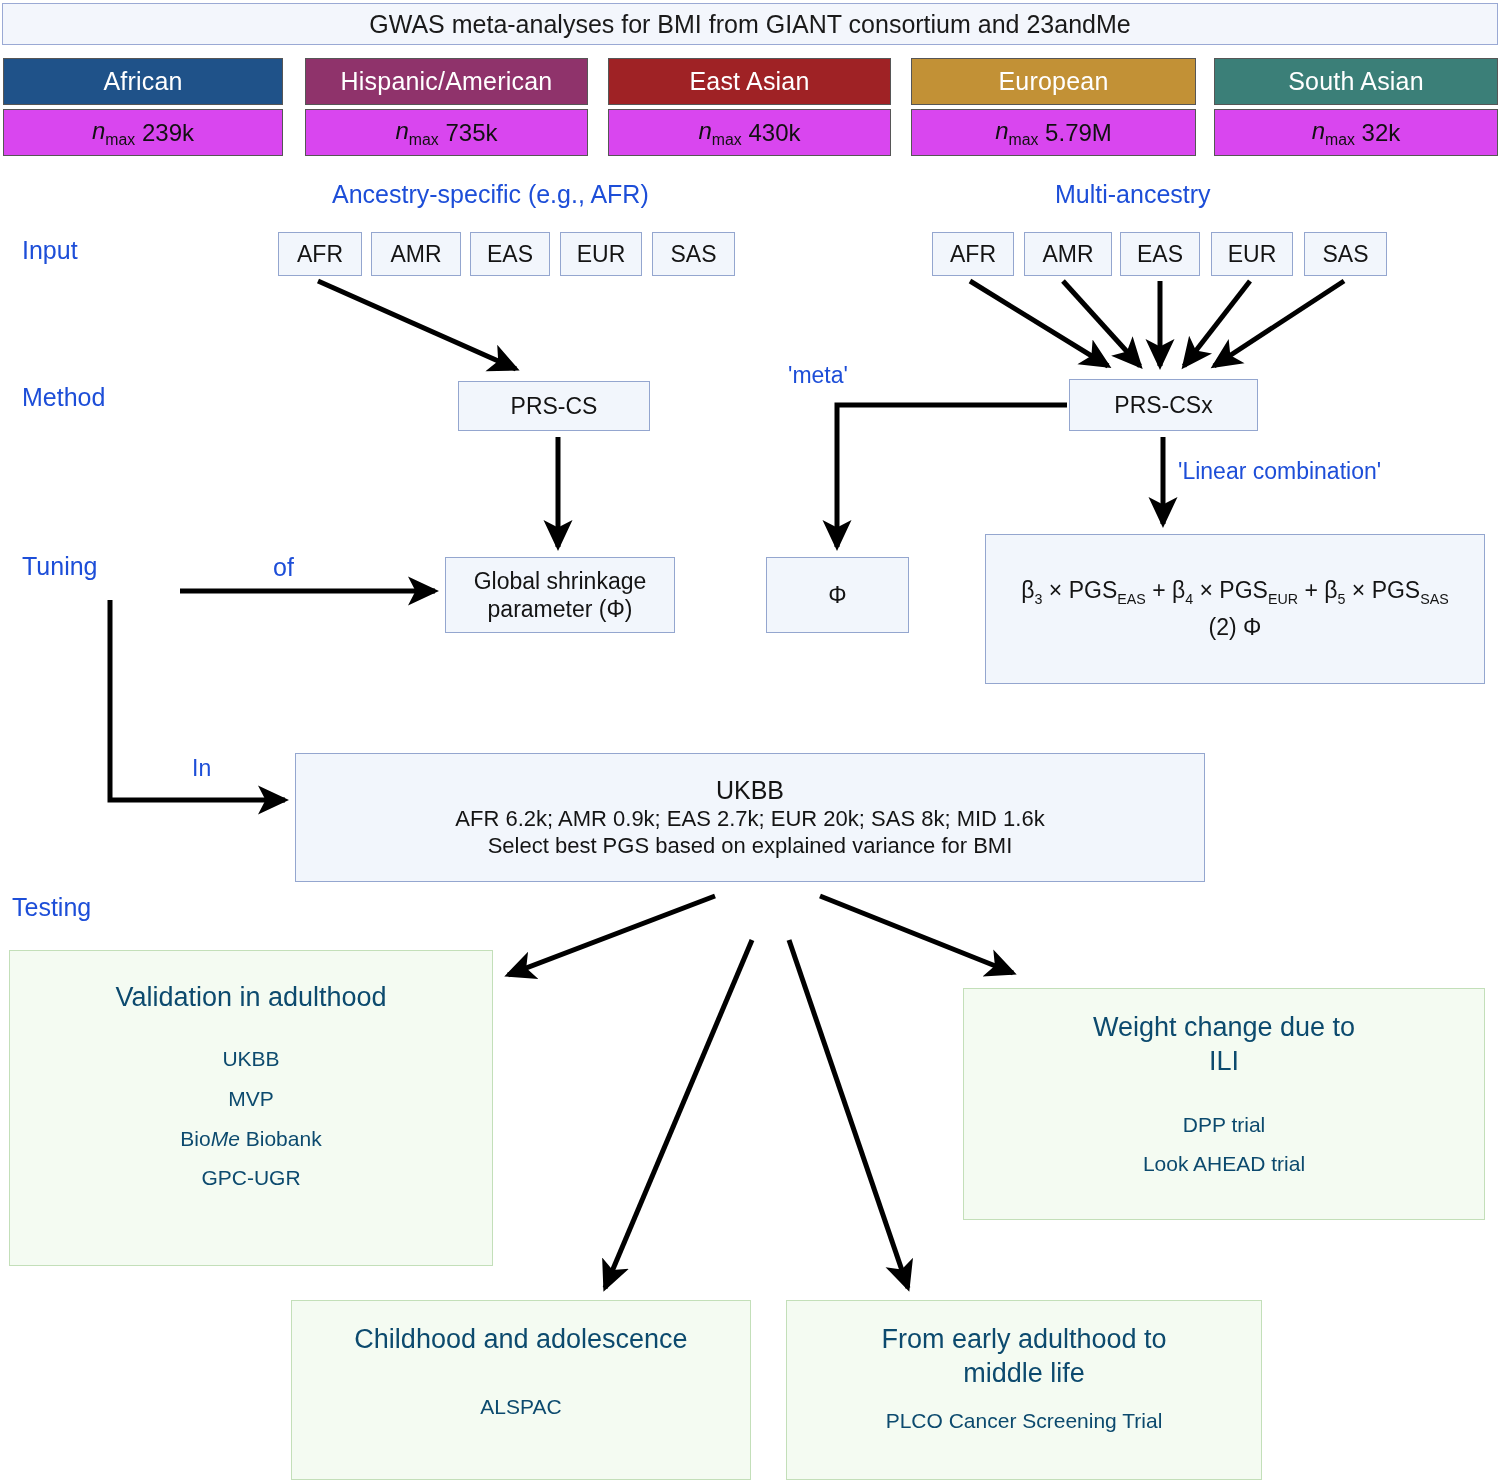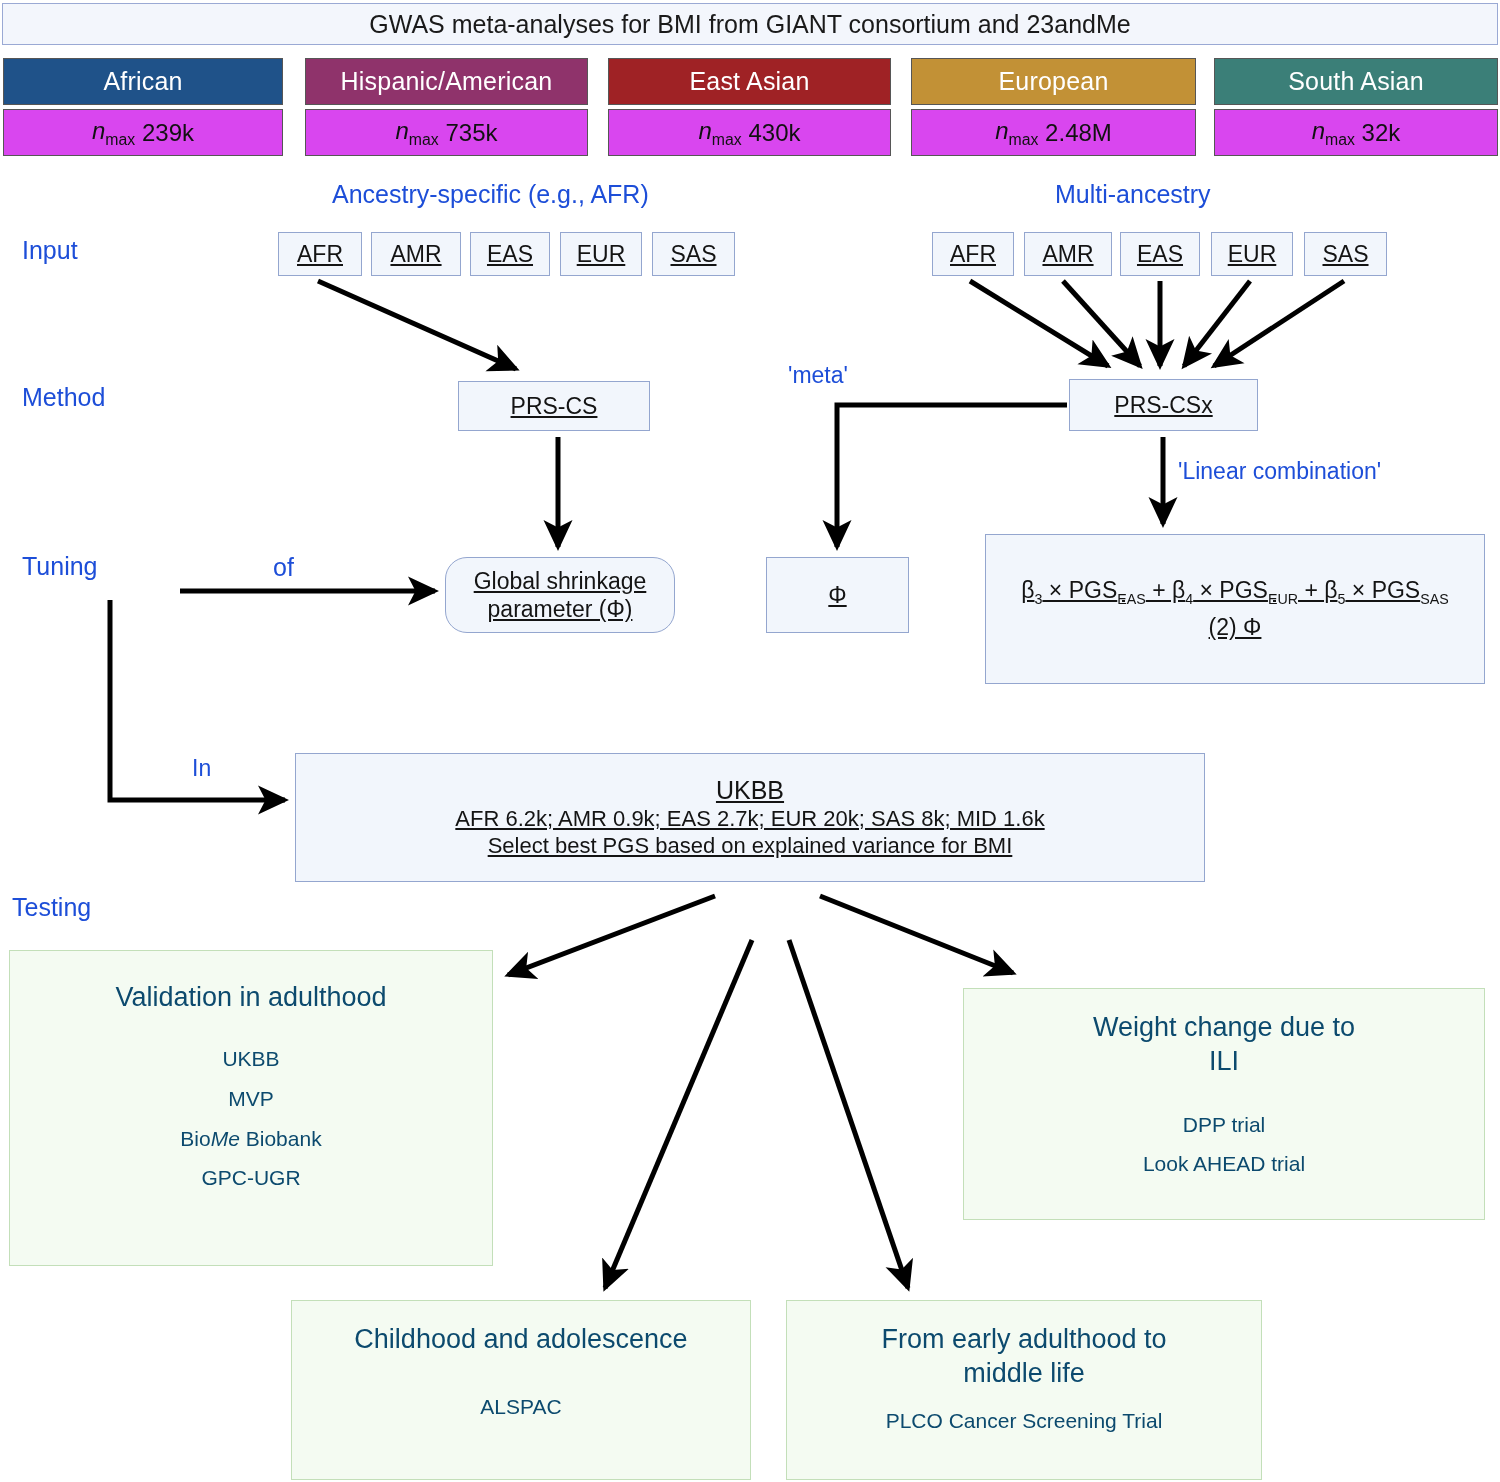--- a/index.html
+++ b/index.html
@@ -47,21 +47,20 @@
   .nmax sub { font-style: normal; font-size: .66em; }
 
   
   .node {
     background: #f2f6fc;
     border: 1.6px solid #94a6cf;
     display: flex; align-items: center; justify-content: center;
     text-align: center;
     font-size: 23px; color: #141414;
     line-height: 1.22;
-    text-decoration: underline;
   }
 
   
   .gnode {
     background: #f4fbf2;
     border: 1.5px solid #c3dfb9;
     text-align: center;
     color: #0c4a6e;
     box-sizing: border-box;
   }
@@ -108,21 +107,21 @@
       </div>
     <div class="anc-n">
       <span class="nmax"><span>n</span><sub>max</sub></span>&nbsp;<span>430k</span>
     </div>
   </div>
   <div class="abs anc-col" id="anc3" style="left:911px; width:285px;">
     <div class="anc-head" style="background: rgb(194, 145, 54);">
         <span>European</span>
       </div>
     <div class="anc-n">
-      <span class="nmax"><span>n</span><sub>max</sub></span>&nbsp;<span>2.48M</span>
+      <span class="nmax"><span>n</span><sub>max</sub></span>&nbsp;<span>5.79M</span>
     </div>
   </div>
   <div class="abs anc-col" id="anc4" style="left:1214px;width:284px;">
     <div class="anc-head" style="background: rgb(59, 127, 120);">
         <span>South Asian</span>
       </div>
     <div class="anc-n">
       <span class="nmax"><span>n</span><sub>max</sub></span>&nbsp;<span>32k</span>
     </div>
   </div>
@@ -172,21 +171,21 @@
     </div>
   <div class="abs node" style="left:1069px;top:379px; width:189px; height:52px;">
       <span>PRS-CSx</span>
     </div>
 
   <div class="abs lab sm" style="left:788px;  top:362px;">'meta'</div>
   <div class="abs lab sm" style="left:1178px; top:458px;">'Linear combination'</div>
   <div class="abs lab" style="left:273px;  top:553px;">of</div>
   <div class="abs lab sm" style="left:192px;  top:755px;">In</div>
 
-  <div class="abs node" style="left:445px; top:557px; width:230px; height:76px; flex-direction:column;border-radius:22px;">
+  <div class="abs node" style="left:445px; top:557px; width:230px; height:76px; flex-direction:column;">
     <span>Global shrinkage</span>
     <span>parameter (Φ)</span>
   </div>
 
   <div class="abs node" style="left:766px; top:557px; width:143px; height:76px;">
     <span>Φ</span>
   </div>
 
   <div class="abs node" style="left:985px; top:534px; width:500px; height:150px;">
     <div class="eq">

